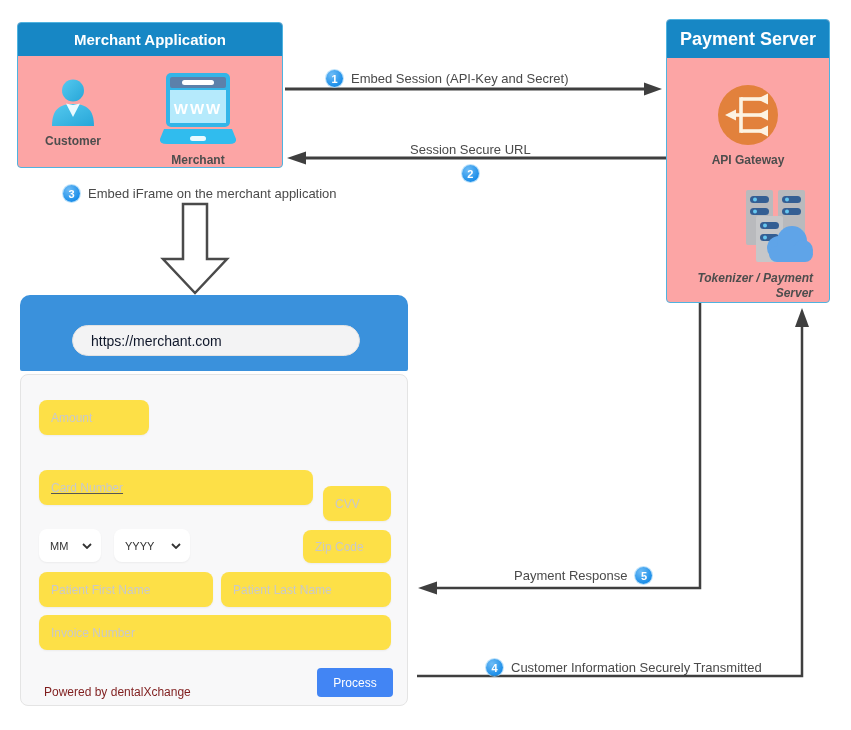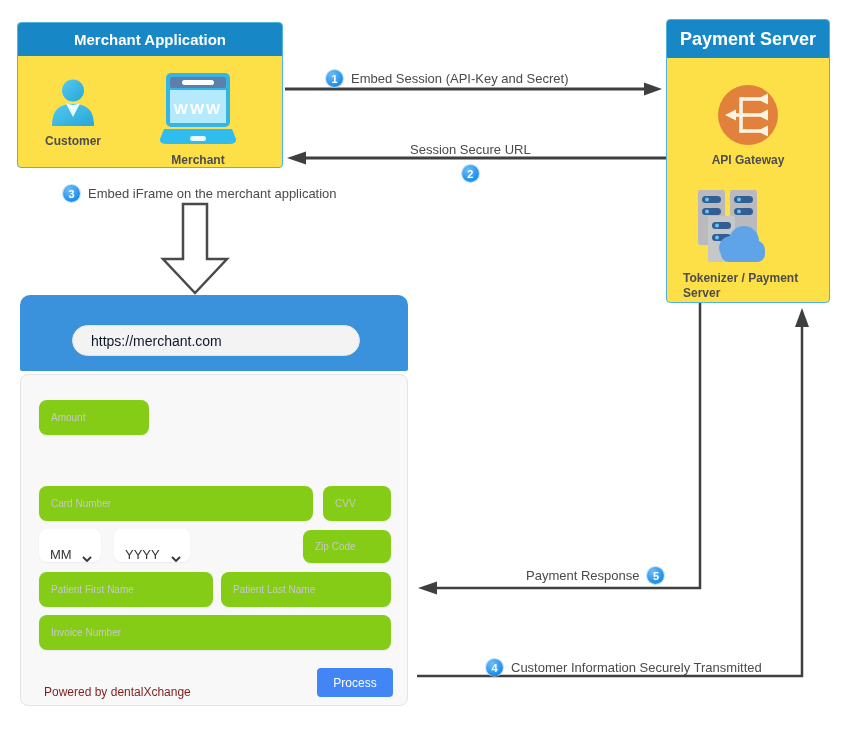--- a/index.html
+++ b/index.html
@@ -3,64 +3,64 @@
 <meta charset="utf-8">
 <style>
   * { box-sizing: border-box; margin: 0; padding: 0; }
   body { background: #fff; font-family: "Liberation Sans", sans-serif; }
   .canvas { position: relative; width: 851px; height: 730px; background: #ffffff; overflow: hidden; }
 
   
   .connectors { position: absolute; left: 0; top: 0; z-index: 1; }
 
   
-  .box { position: absolute; background: #fde047; border: 1px solid #4fb3e0; border-radius: 4px; z-index: 2; }
+  .box { position: absolute; background: #fca5a5; border: 1px solid #4fb3e0; border-radius: 4px; z-index: 2; }
   .box-header { background: #1787c5; color: #fff; font-weight: bold; display: flex; align-items: center; justify-content: center; border-radius: 3px 3px 0 0; }
   .merchant-box { left: 17px; top: 22px; width: 266px; height: 146px; }
   .merchant-box .box-header { height: 33px; font-size: 15px; }
   .payment-box { left: 666px; top: 19px; width: 164px; height: 284px; }
   .payment-box .box-header { height: 38px; font-size: 18px; }
 
   .figure { position: absolute; text-align: center; }
   .icon-label { font-size: 12px; font-weight: bold; color: #4d4d4d; margin-top: 3px; line-height: 1.25; }
 
   .customer-figure { left: 13px; top: 56px; width: 84px; }
   .merchant-figure { left: 120px; top: 50px; width: 120px; }
 
   .payment-body { position: absolute; left: 0; top: 38px; width: 100%; display: flex; flex-direction: column; align-items: center; }
   .api-gw-wrap { margin-top: 26px; text-align: center; }
-  .tokenizer-wrap { margin-top: 20px; text-align: left; width: 130px; }
+  .tokenizer-wrap { margin-top: 20px; text-align: right; width: 130px; font-style: italic; }
 
   
   .step { position: absolute; display: flex; align-items: center; gap: 8px; z-index: 3; font-size: 13px; color: #4a4a4a; white-space: nowrap; }
   .badge { width: 17px; height: 17px; min-width: 17px; border-radius: 50%; background: radial-gradient(circle at 35% 28%, #6ebcf6, #1d8fe9 70%); color: #fff; font-size: 11px; font-weight: bold; display: flex; align-items: center; justify-content: center; box-shadow: 0 0 0 1px rgba(158, 212, 248, 0.7); }
 
   .step-1 { left: 326px; top: 70px; }
   .step-2 { left: 410px; top: 142px; flex-direction: column; }
   .step-3 { left: 63px; top: 185px; }
   .step-4 { left: 486px; top: 659px; }
-  .step-5 { left: 514px; top: 567px; margin-left: 12px; }
+  .step-5 { left: 514px; top: 567px; }
 
   
   .browser-header { position: absolute; left: 20px; top: 295px; width: 388px; height: 76px; background: #3a91dc; border-radius: 10px 10px 2px 2px; z-index: 2; }
   .url-bar { position: absolute; left: 52px; top: 30px; width: 288px; height: 31px; background: #f3f3f4; border: 1px solid #e2e2e2; border-radius: 16px; font-size: 14px; color: #0f172a; padding: 0 18px; outline: none; font-family: "Liberation Sans", sans-serif; }
 
   .form-panel { position: absolute; left: 20px; top: 374px; width: 388px; height: 332px; background: #f8f8f9; border: 1px solid #e4e4e4; border-radius: 8px; z-index: 2; }
-  .field { position: absolute; background: #84cc16; border: none; border-radius: 8px; font-size: 10px; color: #555; padding: 0 12px; box-shadow: 0 1px 2px rgba(0,0,0,0.05); outline: none; font-family: "Liberation Sans", sans-serif; }
+  .field { position: absolute; background: #fde047; border: none; border-radius: 8px; font-size: 12px; color: #555; padding: 0 12px; box-shadow: 0 1px 2px rgba(0,0,0,0.05); outline: none; font-family: "Liberation Sans", sans-serif; }
   .field::placeholder { color: #c8c8ca; opacity: 1; }
   .f-amount  { left: 18px;  top: 25px;  width: 110px; height: 35px; }
   .f-name    { left: 18px;  top: 68px;  width: 352px; height: 35px; }
-  .f-card    { left: 18px;  top: 111px; width: 274px; height: 35px; }
+  .f-card    { left: 18px;  top: 95px; width: 274px; height: 35px; text-decoration: underline; }
   .f-cvv     { left: 302px; top: 111px; width: 68px;  height: 35px; }
   .f-zip     { left: 282px; top: 155px; width: 88px;  height: 33px; }
   .f-pfirst  { left: 18px;  top: 197px; width: 174px; height: 35px; }
   .f-plast   { left: 200px; top: 197px; width: 170px; height: 35px; }
   .f-invoice { left: 18px;  top: 240px; width: 352px; height: 35px; }
 
-  .select-box { position: absolute; background: #fff; border-radius: 8px; box-shadow: 0 1px 2px rgba(0,0,0,0.05); display: flex; align-items: flex-end; justify-content: space-between; padding: 0 9px 0 11px; font-size: 13px; color: #333; cursor: default; }
+  .select-box { position: absolute; background: #fff; border-radius: 8px; box-shadow: 0 1px 2px rgba(0,0,0,0.05); display: flex; align-items: center; justify-content: space-between; padding: 0 9px 0 11px; font-size: 11px; color: #333; cursor: default; }
   .s-month { left: 18px; top: 154px; width: 62px; height: 33px; }
   .s-year  { left: 93px; top: 154px; width: 76px; height: 33px; }
 
   .powered-by { position: absolute; left: 23px; top: 310px; font-size: 12px; color: #7f1d1d; }
   .process-btn { position: absolute; left: 296px; top: 293px; width: 76px; height: 29px; background: #4285f4; color: #fff; border: none; border-radius: 4px; font-size: 12px; font-family: "Liberation Sans", sans-serif; cursor: pointer; }
 </style>
 </head>
 <body>
 
 <div class="canvas">

